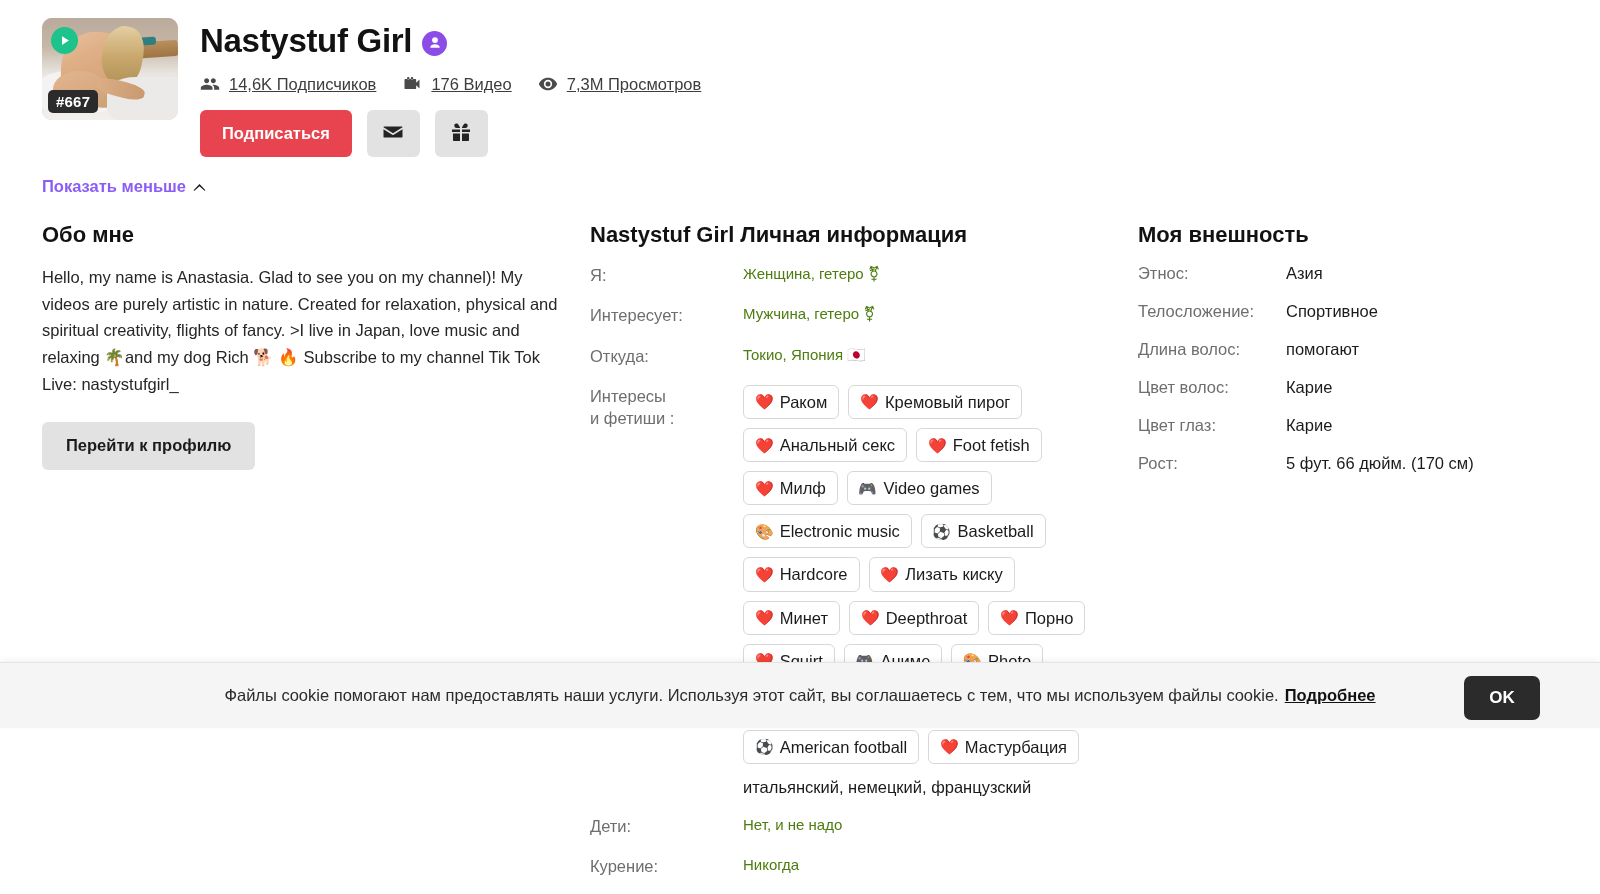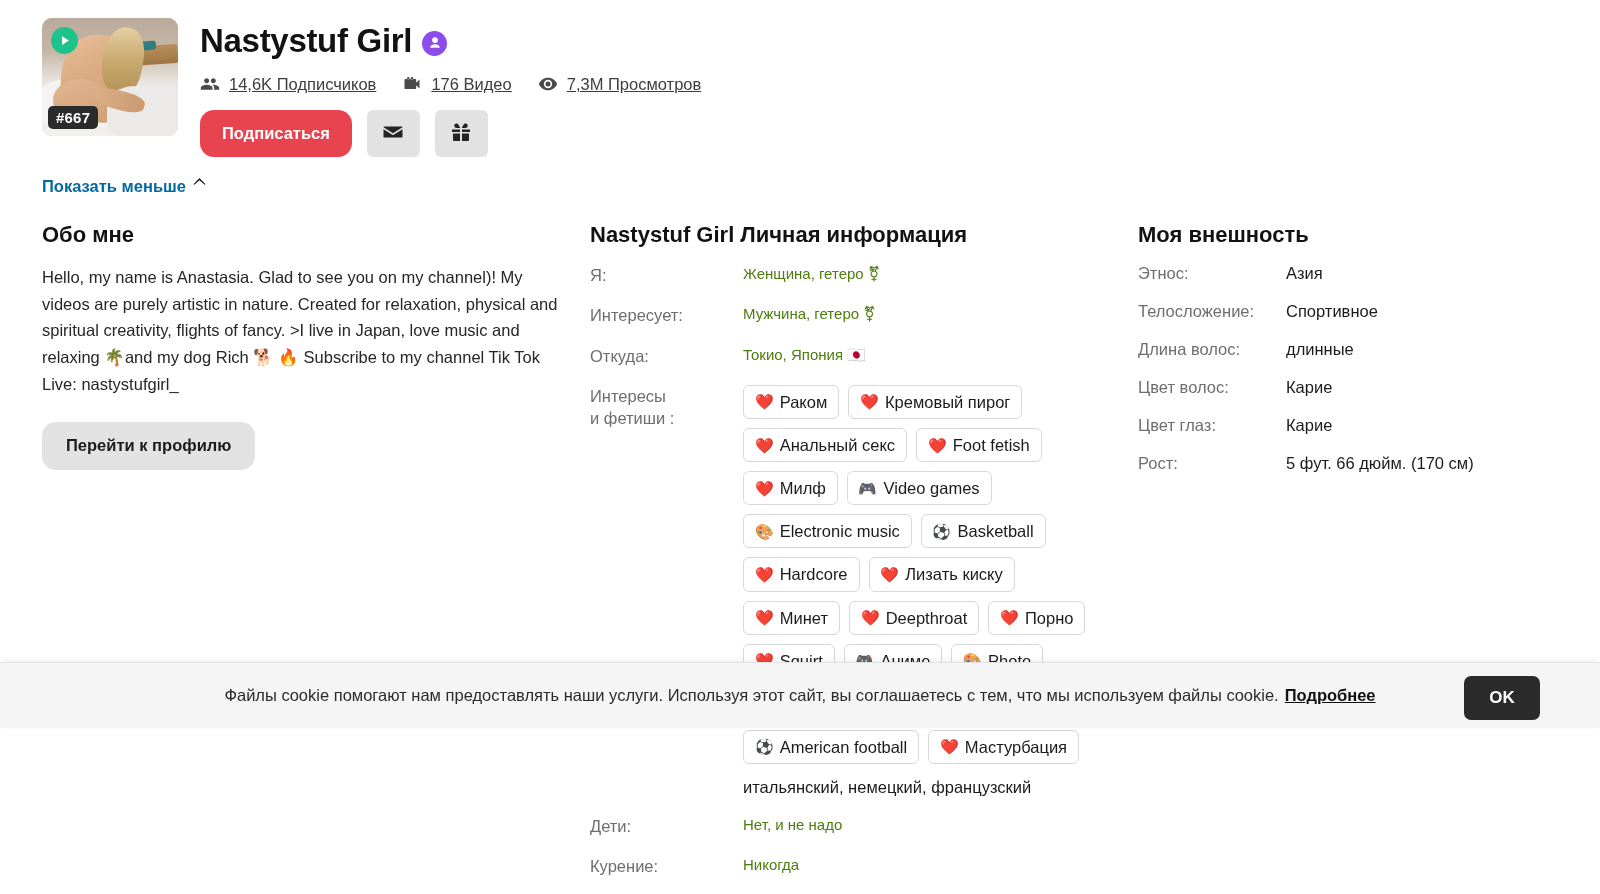--- a/index.html
+++ b/index.html
@@ -9,21 +9,21 @@
     font-family: "Liberation Sans", sans-serif;
     color: #1b1b1b;
     overflow: hidden;
   }
   .page { position: relative; width: 1600px; height: 894px; }
 
   
   .header { display: flex; align-items: flex-start; padding: 18px 0 0 42px; }
 
   .avatar-wrap {
-    position: relative; width: 136px; height: 118px;
+    position: relative; width: 136px; height: 102px;
     border-radius: 10px; overflow: hidden; flex: 0 0 auto;
     background: #cbb7a6;
   }
   .avatar-art { position: absolute; inset: 0; }
   .av-bg { position:absolute; inset:0;
     background:
       linear-gradient(180deg,#b9aa9c 0%, #c6b6a5 28%, #e9e6e2 55%, #f2f0ee 100%);
   }
   .av-headboard { position:absolute; left:52%; top:24%; width:48%; height:16%;
     background: linear-gradient(180deg,#b98f5e,#9d7442); border-radius:3px;
@@ -72,48 +72,48 @@
   .verified-badge svg { width: 14px; height: 14px; fill: #ffffff; }
 
   .stats-row { display: flex; align-items: center; gap: 26px; margin-top: 14px; }
   .stat { display: flex; align-items: center; gap: 9px; font-size: 16.5px; color: #3d3d3d; text-decoration: underline; }
   .stat svg { fill: #4a4a4a; display: block; }
 
   .btn-row { display: flex; align-items: center; gap: 15px; margin-top: 16px; }
   .subscribe-btn {
     background: #e8444f; color: #ffffff; border: none;
     font-family: inherit; font-size: 16.5px; font-weight: 700;
-    padding: 0 22px; height: 47px; border-radius: 14px; cursor: pointer;
+    padding: 0 22px; height: 47px; border-radius: 6px; cursor: pointer;
   }
   .icon-btn {
     width: 53px; height: 47px; border-radius: 6px; background: #e2e2e2;
     border: none; display: flex; align-items: center; justify-content: center;
     cursor: pointer;
   }
   .icon-btn svg { fill: #242424; }
 
   .show-less {
-    margin: 20px 0 0 42px; display: inline-flex; align-items: flex-start; gap: 7px;
-    font-size: 16.5px; font-weight: 700; color: #0369a1; cursor: pointer;
+    margin: 20px 0 0 42px; display: inline-flex; align-items: center; gap: 7px;
+    font-size: 16.5px; font-weight: 700; color: #8b5cf6; cursor: pointer;
   }
   .chev { width: 13px; height: 8px; display:block; fill: #1b1b1b; }
 
   
   .columns { display: flex; padding: 26px 0 0 42px; gap: 0; }
   .col-about { width: 548px; flex: 0 0 auto; }
   .col-info  { width: 548px; flex: 0 0 auto; }
   .col-look  { width: 420px; flex: 0 0 auto; }
 
   .col-title { font-size: 22px; font-weight: 700; color: #121212; margin-bottom: 16px; }
 
   .bio { font-size: 16.5px; line-height: 1.62; color: #262626; max-width: 520px; }
   .profile-btn {
     margin-top: 24px; background: #e2e2e2; border: none; font-family: inherit;
     font-size: 16.5px; font-weight: 700; color: #1b1b1b;
-    padding: 0 24px; height: 48px; border-radius: 14px; cursor: pointer;
+    padding: 0 24px; height: 48px; border-radius: 6px; cursor: pointer;
   }
 
   .info-row { display: flex; align-items: flex-start; margin-bottom: 18px; }
   .info-label { width: 153px; flex: 0 0 auto; font-size: 16.5px; color: #6e6e6e; line-height: 1.35; }
   .info-value { font-size: 15px; color: #4d7c0f; line-height: 1.35; }
 
   .tags-row { display: flex; align-items: flex-start; }
   .tags { display: flex; flex-wrap: wrap; gap: 9px; width: 345px; }
   .tag {
     display: inline-flex; align-items: center; gap: 6px;
@@ -372,21 +372,21 @@
       <div class="look-row">
         <div class="look-label">Этнос:</div>
         <div class="look-value">Азия</div>
       </div>
       <div class="look-row">
         <div class="look-label">Телосложение:</div>
         <div class="look-value">Спортивное</div>
       </div>
       <div class="look-row">
         <div class="look-label">Длина волос:</div>
-        <div class="look-value">длинные</div>
+        <div class="look-value">помогают</div>
       </div>
       <div class="look-row">
         <div class="look-label">Цвет волос:</div>
         <div class="look-value">Карие</div>
       </div>
       <div class="look-row">
         <div class="look-label">Цвет глаз:</div>
         <div class="look-value">Карие</div>
       </div>
       <div class="look-row">

